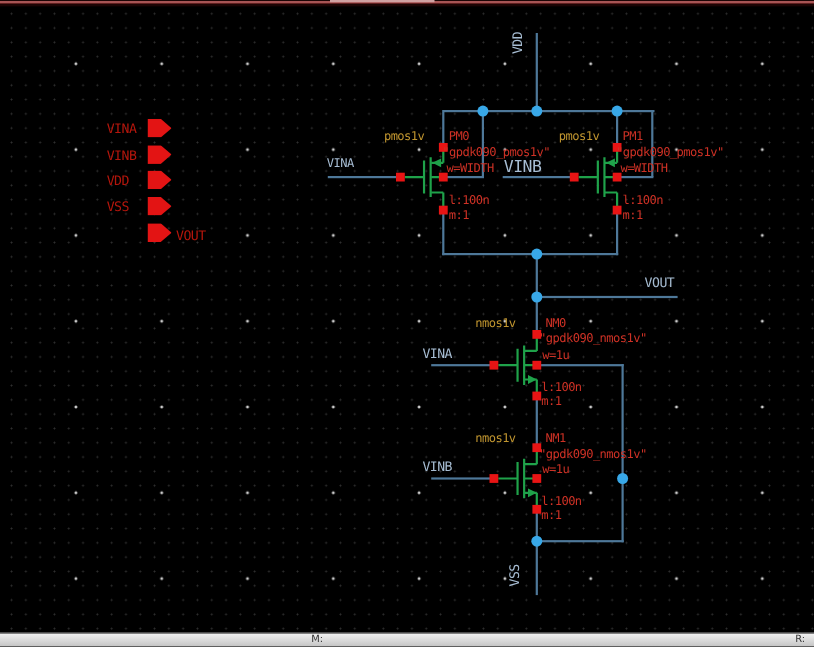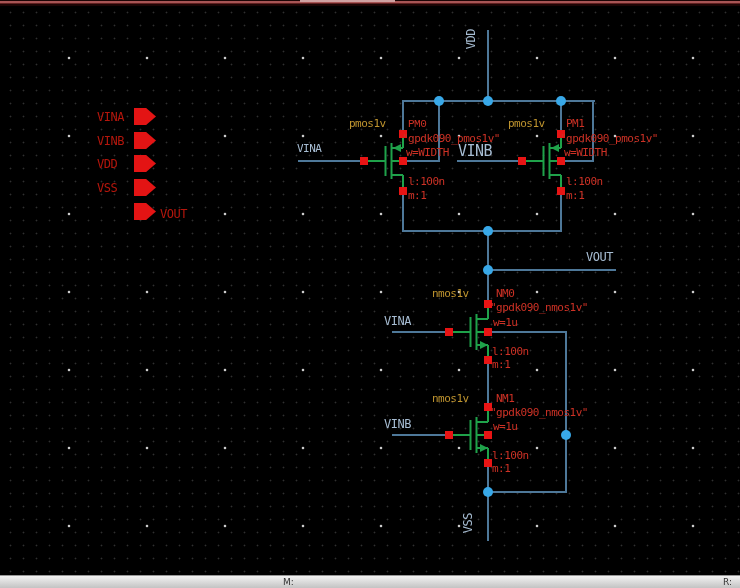--- a/index.html
+++ b/index.html
@@ -169,21 +169,21 @@
 
   <span class="vlabel" style="left:464px;top:29px;font-size:12px;">VDD</span>
   <span class="vlabel" style="left:461px;top:513px;font-size:12px;">VSS</span>
   <span class="nlabel" style="left:297px;top:142px;font-size:11px;">VINA</span>
   <span class="nlabel" style="left:458px;top:142px;font-size:15px;">VINB</span>
   <span class="nlabel" style="left:586px;top:250px;font-size:12px;">VOUT</span>
   <span class="nlabel" style="left:384px;top:314px;font-size:12px;">VINA</span>
   <span class="nlabel" style="left:384px;top:417px;font-size:12px;">VINB</span>
 
   <span class="ctext" style="left:349px;top:118px;">pmos1v</span>
-  <span class="dtext" style="left:408px;top:118px;font-family:Liberation Mono, monospace;">PM0</span>
+  <span class="dtext" style="left:408px;top:118px;">PM0</span>
   <span class="dtext" style="left:402px;top:133px;">"gpdk090_pmos1v"</span>
   <span class="dtext" style="left:406px;top:147px;">w=WIDTH</span>
   <span class="dtext" style="left:408px;top:176px;">l:100n</span>
   <span class="dtext" style="left:408px;top:190px;">m:1</span>
 
   <span class="ctext" style="left:508px;top:118px;">pmos1v</span>
   <span class="dtext" style="left:566px;top:118px;">PM1</span>
   <span class="dtext" style="left:560px;top:133px;">"gpdk090_pmos1v"</span>
   <span class="dtext" style="left:564px;top:147px;">w=WIDTH</span>
   <span class="dtext" style="left:566px;top:176px;">l:100n</span>

